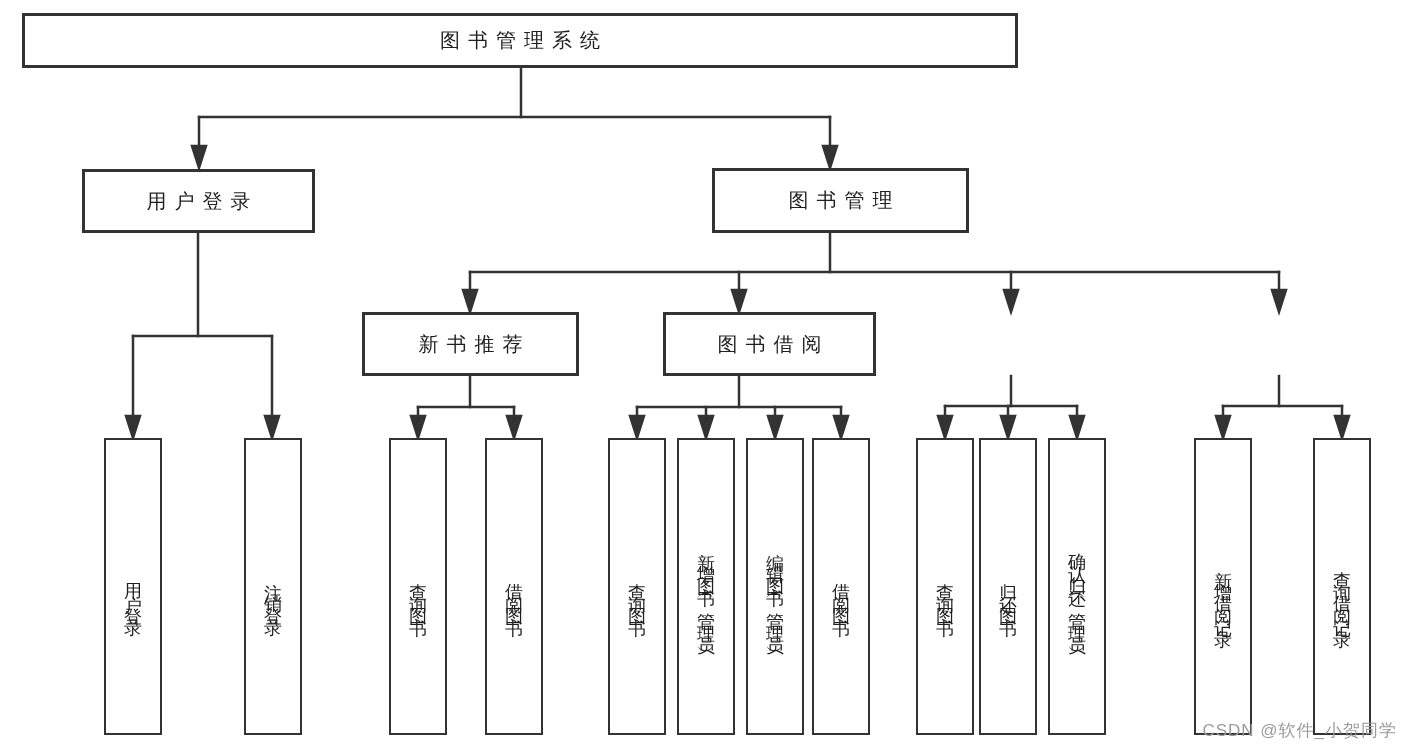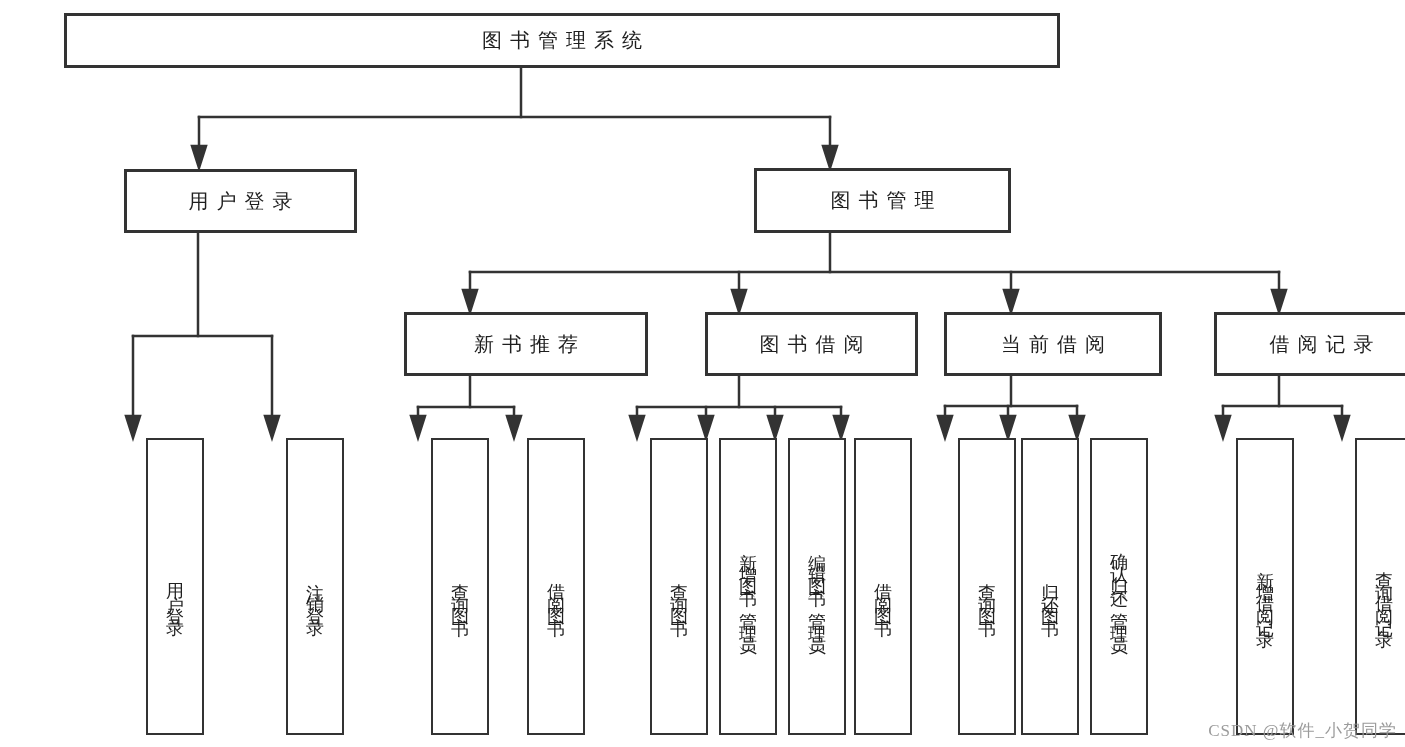--- a/index.html
+++ b/index.html
@@ -12,21 +12,20 @@
   }
   .canvas svg{position:absolute;left:0;top:0;}
   .box{
     position:absolute;
     display:flex;align-items:center;justify-content:center;
     border:3px solid #333333;
     background:#ffffff;
     color:#1f1f1f;
     box-sizing:border-box;
     z-index:2;
-    margin-left:42px;
   }
   .box.h span{
     font-size:20px;
     letter-spacing:8px;
     margin-right:-8px;
     white-space:nowrap;
   }
   .box.leaf{border-width:2.5px;}
   .box.leaf span{
     writing-mode:vertical-rl;
@@ -37,21 +36,20 @@
     line-height:1;
   }
   .watermark{
     position:absolute;
     right:8px;bottom:5px;
     font-size:17px;
     color:#9b9b9b;
     letter-spacing:1px;
     z-index:5;
     white-space:nowrap;
-    font-family:Liberation Serif, serif;
   }
 </style>
 </head>
 <body>
 
 <div class="canvas">
 
   <svg width="1405" height="747" viewBox="0 0 1405 747">
     <g stroke="#333333" stroke-width="2.5" fill="#333333" stroke-linecap="square">
 
@@ -120,31 +118,25 @@
     <span>图书管理系统</span>
   </div>
 
   <div class="box h" style="left:82px;top:169px;width:233px;height:64px">
     <span>用户登录</span>
   </div>
   <div class="box h" style="left:712px;top:168px;width:257px;height:65px">
     <span>图书管理</span>
   </div>
 
-  <div class="box h" style="left:362px;top:312px;width:244px;height:64px">
+  <div class="box h" style="left:362px;top:312px;width:217px;height:64px">
     <span>新书推荐</span>
   </div>
   <div class="box h" style="left:663px;top:312px;width:213px;height:64px">
     <span>图书借阅</span>
-  </div>
-  <div class="box h" style="left:902px;top:312px;width:218px;height:64px">
-    <span>当前借阅</span>
-  </div>
-  <div class="box h" style="left:1172px;top:312px;width:215px;height:64px">
-    <span>借阅记录</span>
   </div>
 
   <div class="box leaf" style="left:104px;top:438px;width:58px;height:297px">
     <span>用户登录</span>
   </div>
   <div class="box leaf" style="left:244px;top:438px;width:58px;height:297px">
     <span>注销登录</span>
   </div>
   <div class="box leaf" style="left:389px;top:438px;width:58px;height:297px">
     <span>查询图书</span>

